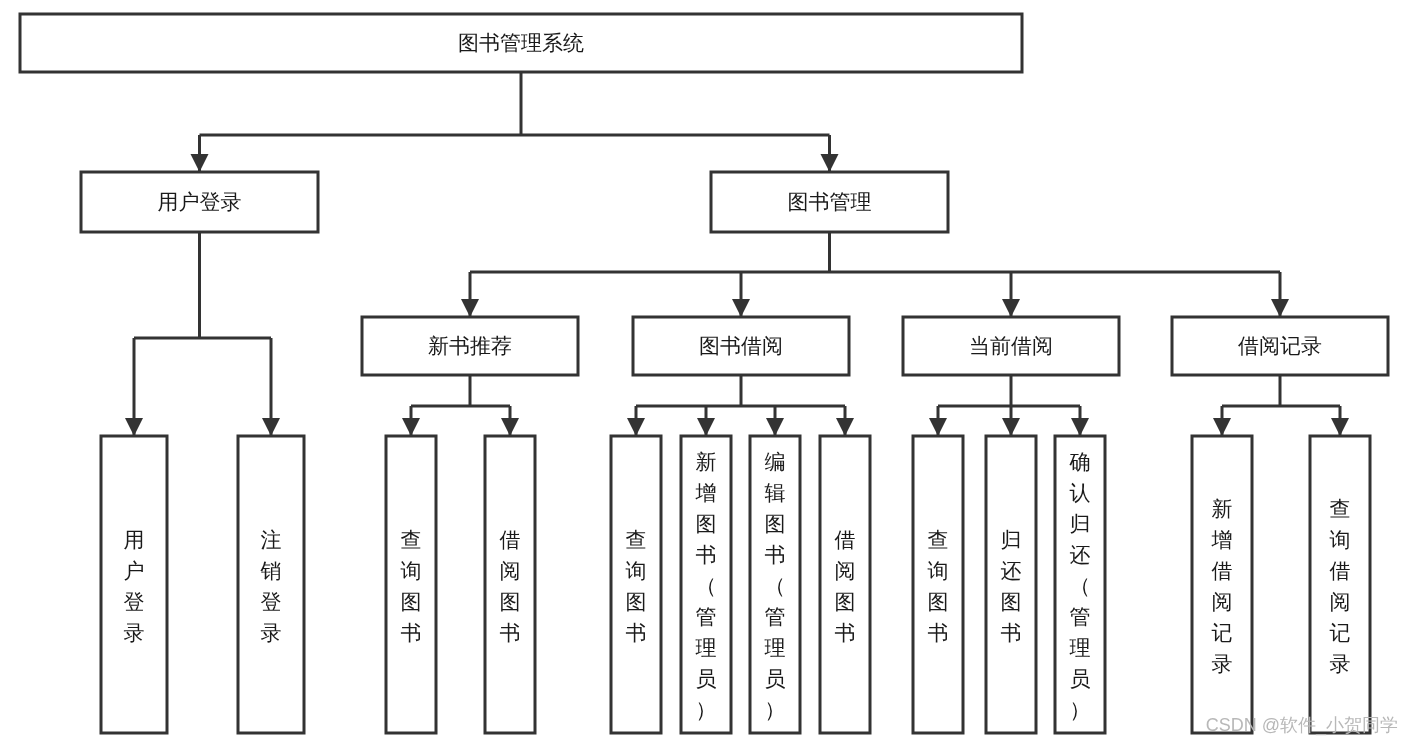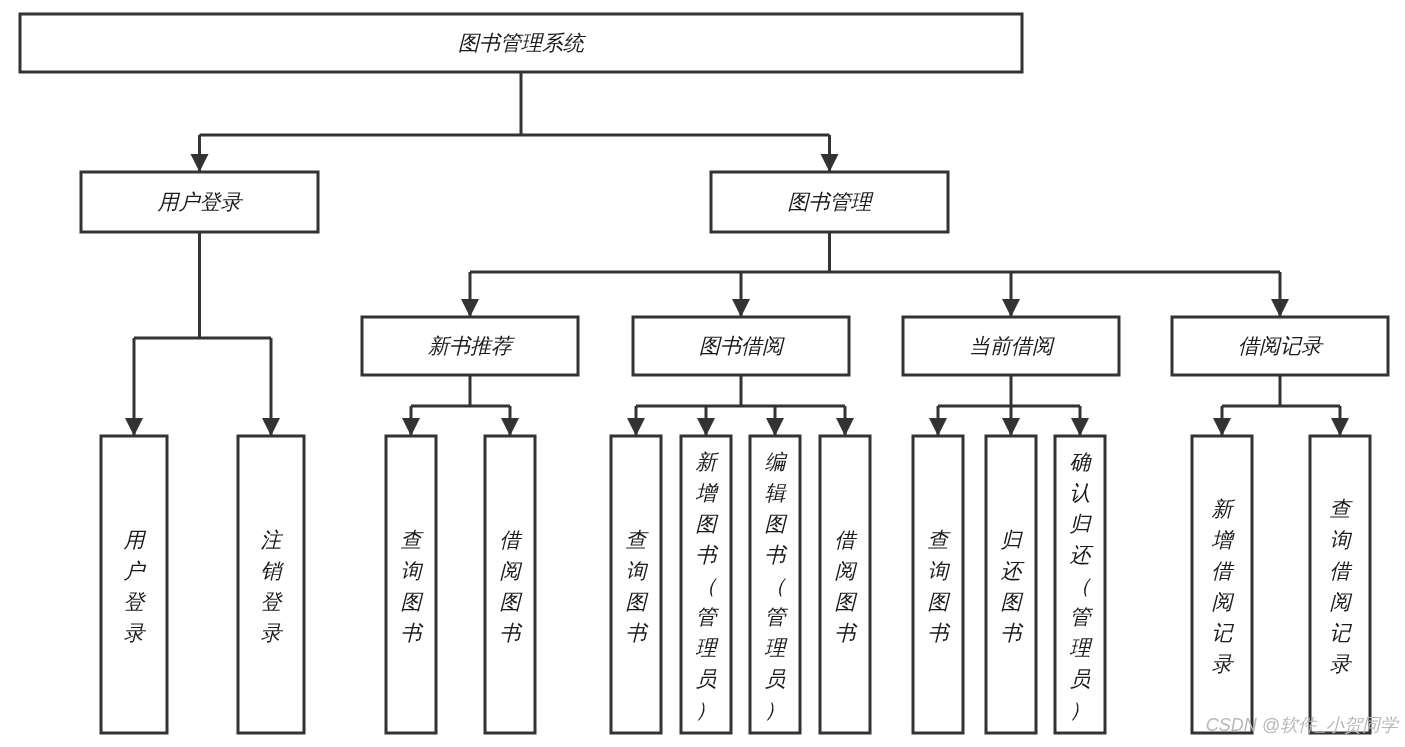--- a/index.html
+++ b/index.html
@@ -12,21 +12,20 @@
     width: 1405px;
     height: 747px;
     font-family: "Liberation Sans", "DejaVu Sans", sans-serif;
     overflow: hidden;
     position: relative;
   }
   #diagram-root {
     position: relative;
     width: 1250px;
     height: 747px;
-    font-style: italic;
   }
   svg.flowchart {
     display: block;
     width: 1405px;
     height: 747px;
     background: #ffffff;
   }
   .node-box {
     fill: #ffffff;
     stroke: #333333;

